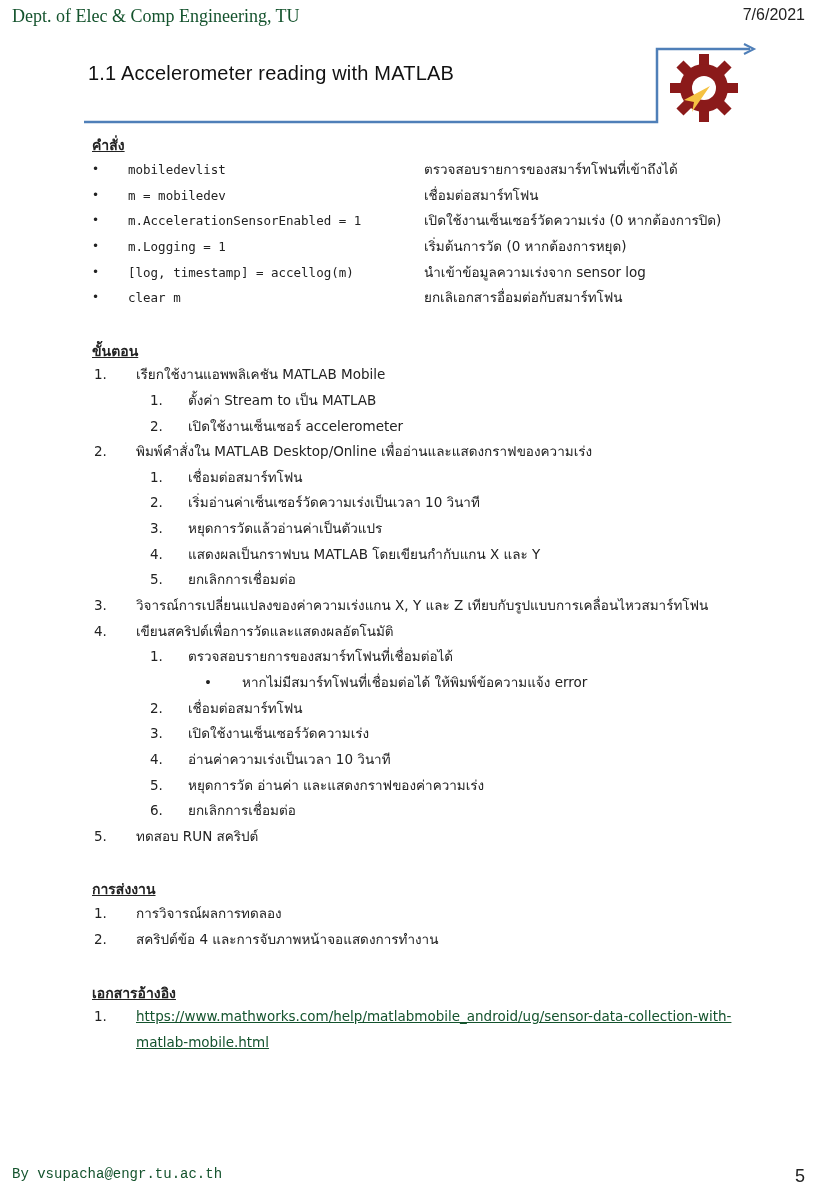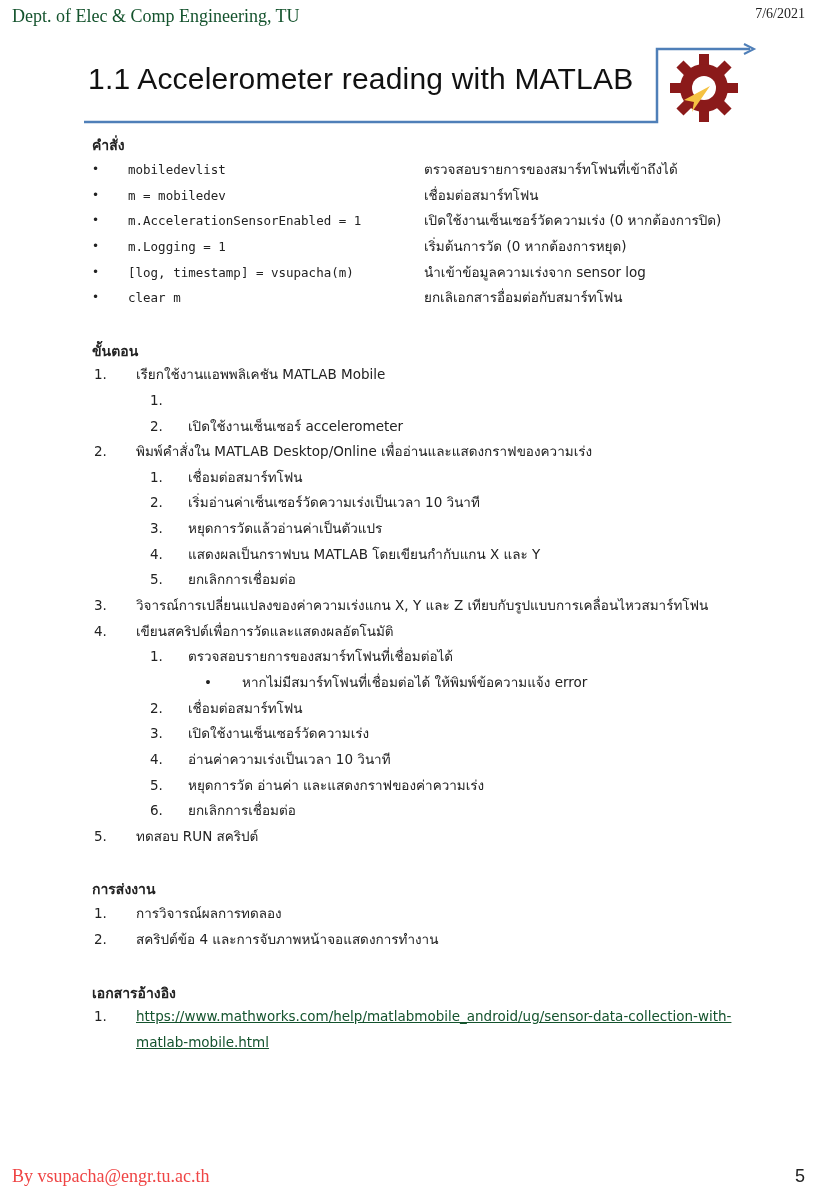--- a/index.html
+++ b/index.html
@@ -1,32 +1,32 @@
 <!DOCTYPE html>
 <html><head>
 <meta charset="utf-8">
 <style>
   html, body { margin: 0; padding: 0; background: #ffffff; }
   body { width: 817px; height: 1193px; position: relative; overflow: hidden;
          font-family: "DejaVu Sans", "Liberation Sans", sans-serif; color: #222; }
   .hdr-left { position: absolute; left: 12px; top: 6px; font-size: 18px; font-family: Liberation Serif, serif; color: #14532d; }
-  .hdr-right { position: absolute; right: 12px; top: 6px; font-size: 14px; font-family: Liberation Serif, serif; color: #222; }
-  .title { position: absolute; left: 88px; top: 62px; font-size: 30px; font-family: "Liberation Sans", sans-serif; color: #111; letter-spacing: 0.2px; }
+  .hdr-right { position: absolute; right: 12px; top: 6px; font-size: 16px; font-family: Liberation Sans, sans-serif; color: #222; }
+  .title { position: absolute; left: 88px; top: 62px; font-size: 20px; font-family: "Liberation Sans", sans-serif; color: #111; letter-spacing: 0.2px; }
   .frame-svg { position: absolute; left: 0; top: 0; }
   .gear { position: absolute; left: 668px; top: 52px; width: 72px; height: 72px; }
-  .section-title { position: absolute; left: 92px; font-size: 14px; font-weight: bold; color: #222; }
+  .section-title { position: absolute; left: 92px; font-size: 14px; font-weight: bold; color: #222; text-decoration: underline; }
   .cmd-row { position: absolute; left: 92px; height: 22px; font-size: 13px; display: flex; align-items: center; }
   .cmd-bullet { width: 36px; font-size: 12px; }
   .cmd-code { font-family: "DejaVu Sans Mono", "Liberation Mono", monospace; font-size: 12.5px; width: 296px; color: #222; }
   .cmd-desc { font-size: 13.5px; color: #222; }
   .li { position: absolute; font-size: 13.5px; display: flex; align-items: center; height: 22px; color: #222; }
   .num { display: inline-block; width: 42px; }
   .num2 { display: inline-block; width: 38px; }
   .link { color: #14532d; text-decoration: underline; font-size: 13.5px; }
-  .ftr-left { position: absolute; left: 12px; top: 1166px; font-size: 18px; font-family: Liberation Serif, serif; color: #ef4444; }
+  .ftr-left { position: absolute; left: 12px; top: 1166px; font-size: 14px; font-family: Liberation Mono, monospace; color: #14532d; }
   .ftr-right { position: absolute; right: 12px; top: 1166px; font-size: 18px; font-family: "Liberation Sans", sans-serif; color: #222; }
 </style>
 </head>
 <body>
 
 <div class="hdr-left">Dept. of Elec &amp; Comp Engineering, TU</div>
 <div class="hdr-right">7/6/2021</div>
 
 <svg class="frame-svg" width="817" height="140">
   <polyline points="84,122 657,122 657,49 750,49" fill="none" stroke="#4f7fb8" stroke-width="2.5"></polyline>
@@ -67,37 +67,38 @@
   <span class="cmd-code">m.AccelerationSensorEnabled = 1</span>
   <span class="cmd-desc">เปิดใช้งานเซ็นเซอร์วัดความเร่ง (0 หากต้องการปิด)</span>
 </div>
 <div class="cmd-row" style="top:235px;">
   <span class="cmd-bullet">•</span>
   <span class="cmd-code">m.Logging = 1</span>
   <span class="cmd-desc">เริ่มต้นการวัด (0 หากต้องการหยุด)</span>
 </div>
 <div class="cmd-row" style="top:261px;">
   <span class="cmd-bullet">•</span>
-  <span class="cmd-code">[log, timestamp] = vsupacha(m)</span>
+  <span class="cmd-code">[log, timestamp] = accellog(m)</span>
   <span class="cmd-desc">นำเข้าข้อมูลความเร่งจาก sensor log</span>
 </div>
 <div class="cmd-row" style="top:286px;">
   <span class="cmd-bullet">•</span>
   <span class="cmd-code">clear m</span>
   <span class="cmd-desc">ยกเลิเอกสารอื่อมต่อกับสมาร์ทโฟน</span>
 </div>
 
 <div class="section-title" style="top:340px;">ขั้นตอน</div>
 
 <div class="li" style="left:94px; top:363px;">
   <span class="num">1.</span>
   <span>เรียกใช้งานแอพพลิเคชัน MATLAB Mobile</span>
 </div>
 <div class="li" style="left:150px; top:389px;">
   <span class="num2">1.</span>
+  <span>ตั้งค่า Stream to เป็น MATLAB</span>
 </div>
 <div class="li" style="left:150px; top:415px;">
   <span class="num2">2.</span>
   <span>เปิดใช้งานเซ็นเซอร์ accelerometer</span>
 </div>
 
 <div class="li" style="left:94px; top:440px;">
   <span class="num">2.</span>
   <span>พิมพ์คำสั่งใน MATLAB Desktop/Online เพื่ออ่านและแสดงกราฟของความเร่ง</span>
 </div>

